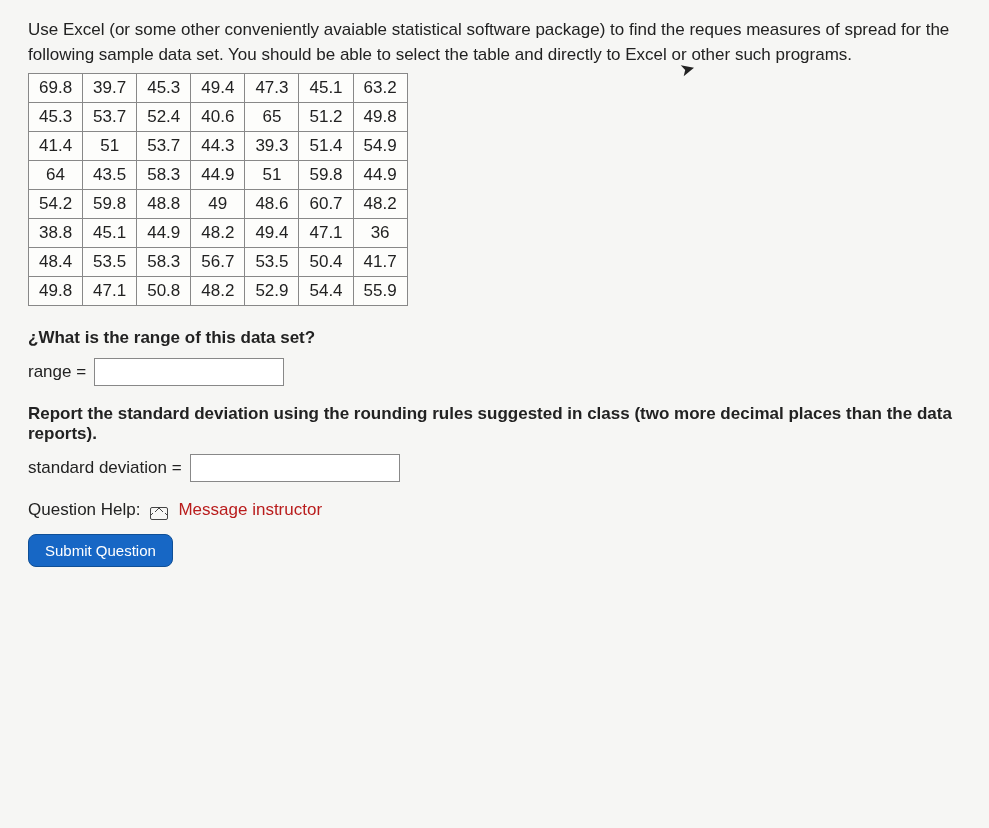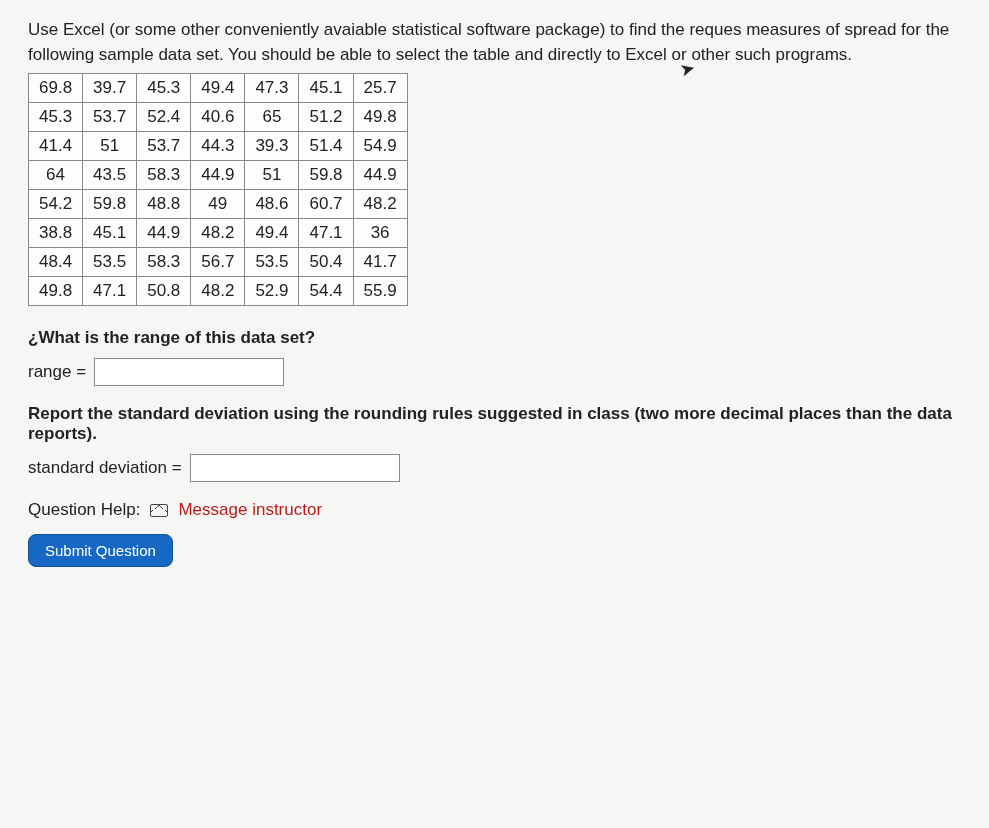--- a/index.html
+++ b/index.html
@@ -30,21 +30,21 @@
   .field-row { margin: 10px 0 18px 0; display: flex; align-items: center; gap: 8px; }
   input.textfield {
     border: 1px solid #888;
     background: #fff;
     height: 28px;
     padding: 2px 6px;
     font-size: 15px;
   }
   .range-field { width: 190px; }
   .sd-field { width: 210px; }
-  .help-row { margin: 10px 0 14px 0; display: flex; align-items: center; gap: 10px; }
+  .help-row { margin: 10px 0 14px 0; display: flex; align-items: flex-end; gap: 10px; }
   .mail-icon {
     width: 18px; height: 13px; border: 1.5px solid #444; border-radius: 2px;
     position: relative; display: inline-block; vertical-align: middle;
   }
   .mail-icon::before {
     content: ""; position: absolute; left: 0; right: 0; top: 0;
     height: 7px;
     background:
       linear-gradient(to bottom right, transparent 48%, #444 48%, #444 54%, transparent 54%) left/50% 100% no-repeat,
       linear-gradient(to bottom left,  transparent 48%, #444 48%, #444 54%, transparent 54%) right/50% 100% no-repeat;
@@ -78,21 +78,21 @@
 
 <table class="data">
   <tbody id="data-tbody">
       <tr>
         <td>69.8</td>
         <td>39.7</td>
         <td>45.3</td>
         <td>49.4</td>
         <td>47.3</td>
         <td>45.1</td>
-        <td>25.7</td>
+        <td>63.2</td>
       </tr>
       <tr>
         <td>45.3</td>
         <td>53.7</td>
         <td>52.4</td>
         <td>40.6</td>
         <td>65</td>
         <td>51.2</td>
         <td>49.8</td>
       </tr>

